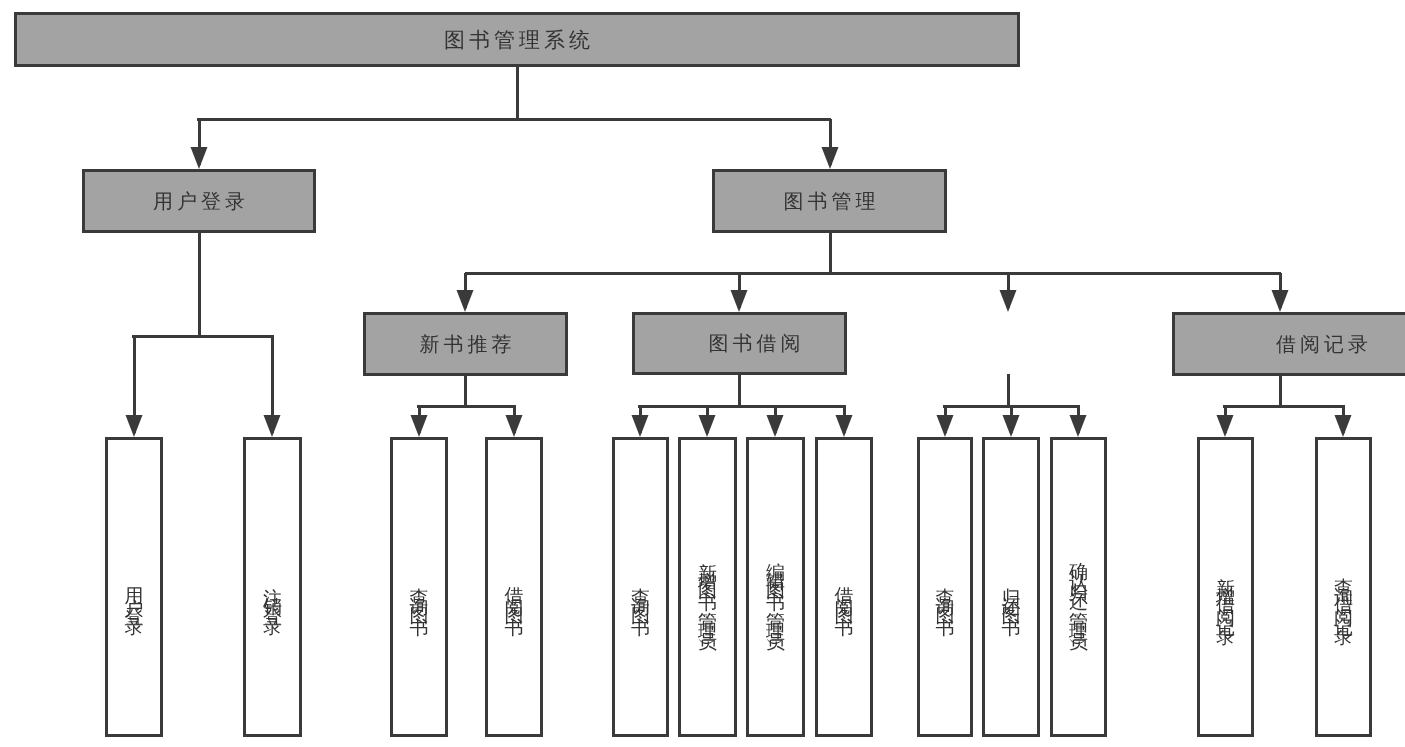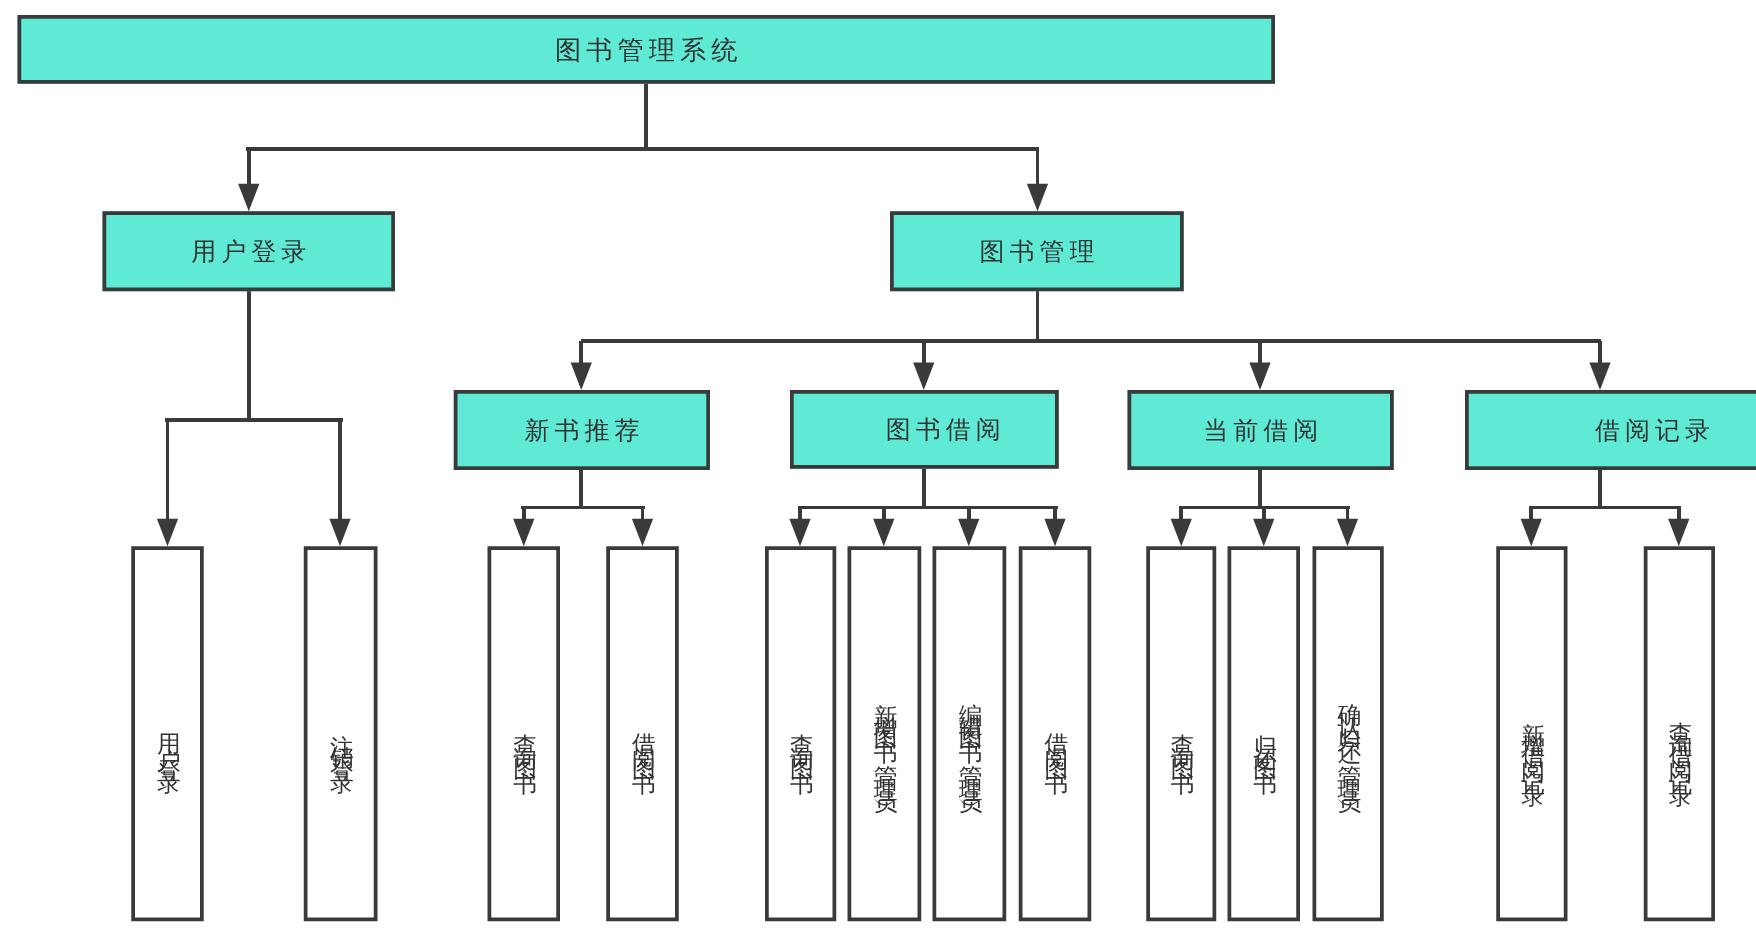--- a/index.html
+++ b/index.html
@@ -17,21 +17,21 @@
     left: 0; top: 0;
     width: 1405px; height: 747px;
     z-index: 0;
   }
   .connectors line { stroke: #3a3a3a; stroke-width: 3; shape-rendering: crispEdges; }
   .connectors polygon { fill: #3a3a3a; stroke: none; }
   .hbox {
     position: absolute;
     box-sizing: border-box;
     border: 3px solid #3a3a3a;
-    background: #5eead4;
+    background: #a3a3a3;
     display: flex;
     align-items: center;
     justify-content: center;
     z-index: 1;
   }
   .hbox .lbl {
     font-size: 20px;
     letter-spacing: 4px;
     text-indent: 4px;
     white-space: nowrap;
@@ -160,23 +160,20 @@
   <div class="hbox" style="left:712px; top:169px; width:235px; height:64px;">
     <span class="lbl">图书管理</span>
   </div>
 
   <div class="hbox" style="left:363px; top:312px; width:205px; height:64px;">
     <span class="lbl">新书推荐</span>
   </div>
   <div class="hbox" style="left:632px; top:312px; width:215px; height:63px;padding-left:30px;">
     <span class="lbl">图书借阅</span>
   </div>
-  <div class="hbox" style="left:902px; top:312px; width:213px; height:64px;">
-    <span class="lbl">当前借阅</span>
-  </div>
   <div class="hbox" style="left:1172px; top:312px; width:252px; height:64px;padding-left:48px;">
     <span class="lbl">借阅记录</span>
   </div>
 
   <div class="leaf" style="left:105px; width:58px;">
     <span class="vlbl">用户登录</span>
   </div>
   <div class="leaf" style="left:243px; width:59px;">
     <span class="vlbl">注销登录</span>
   </div>

